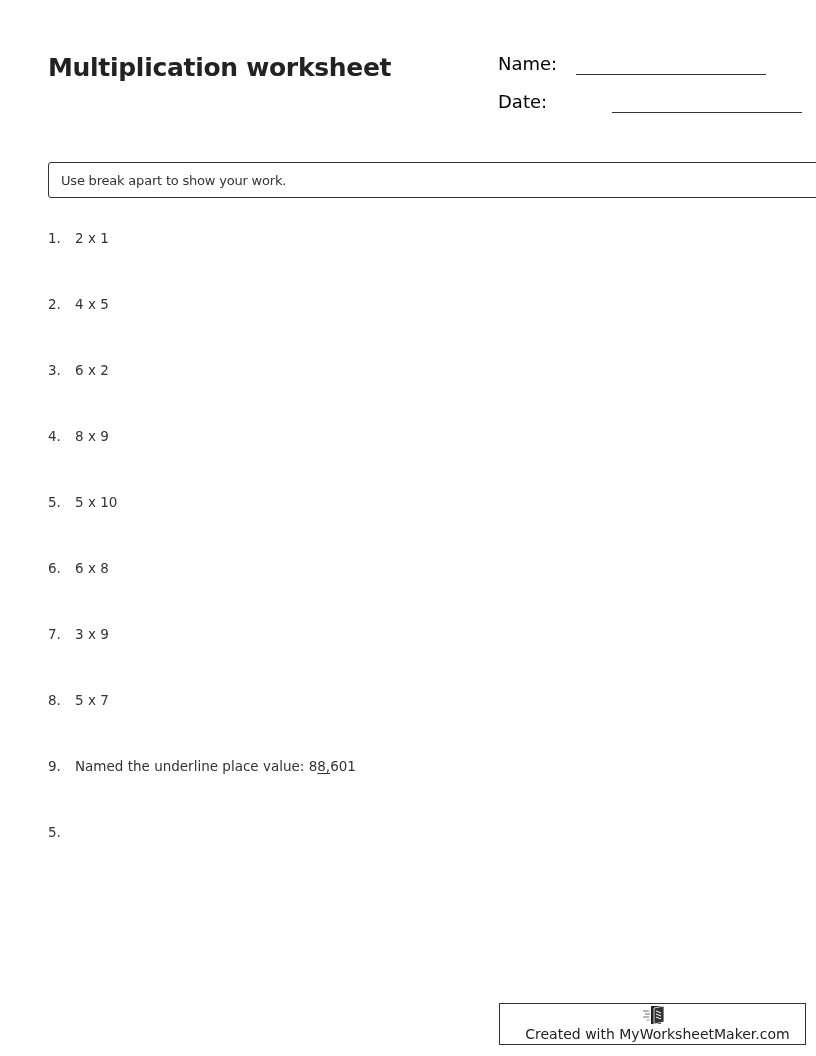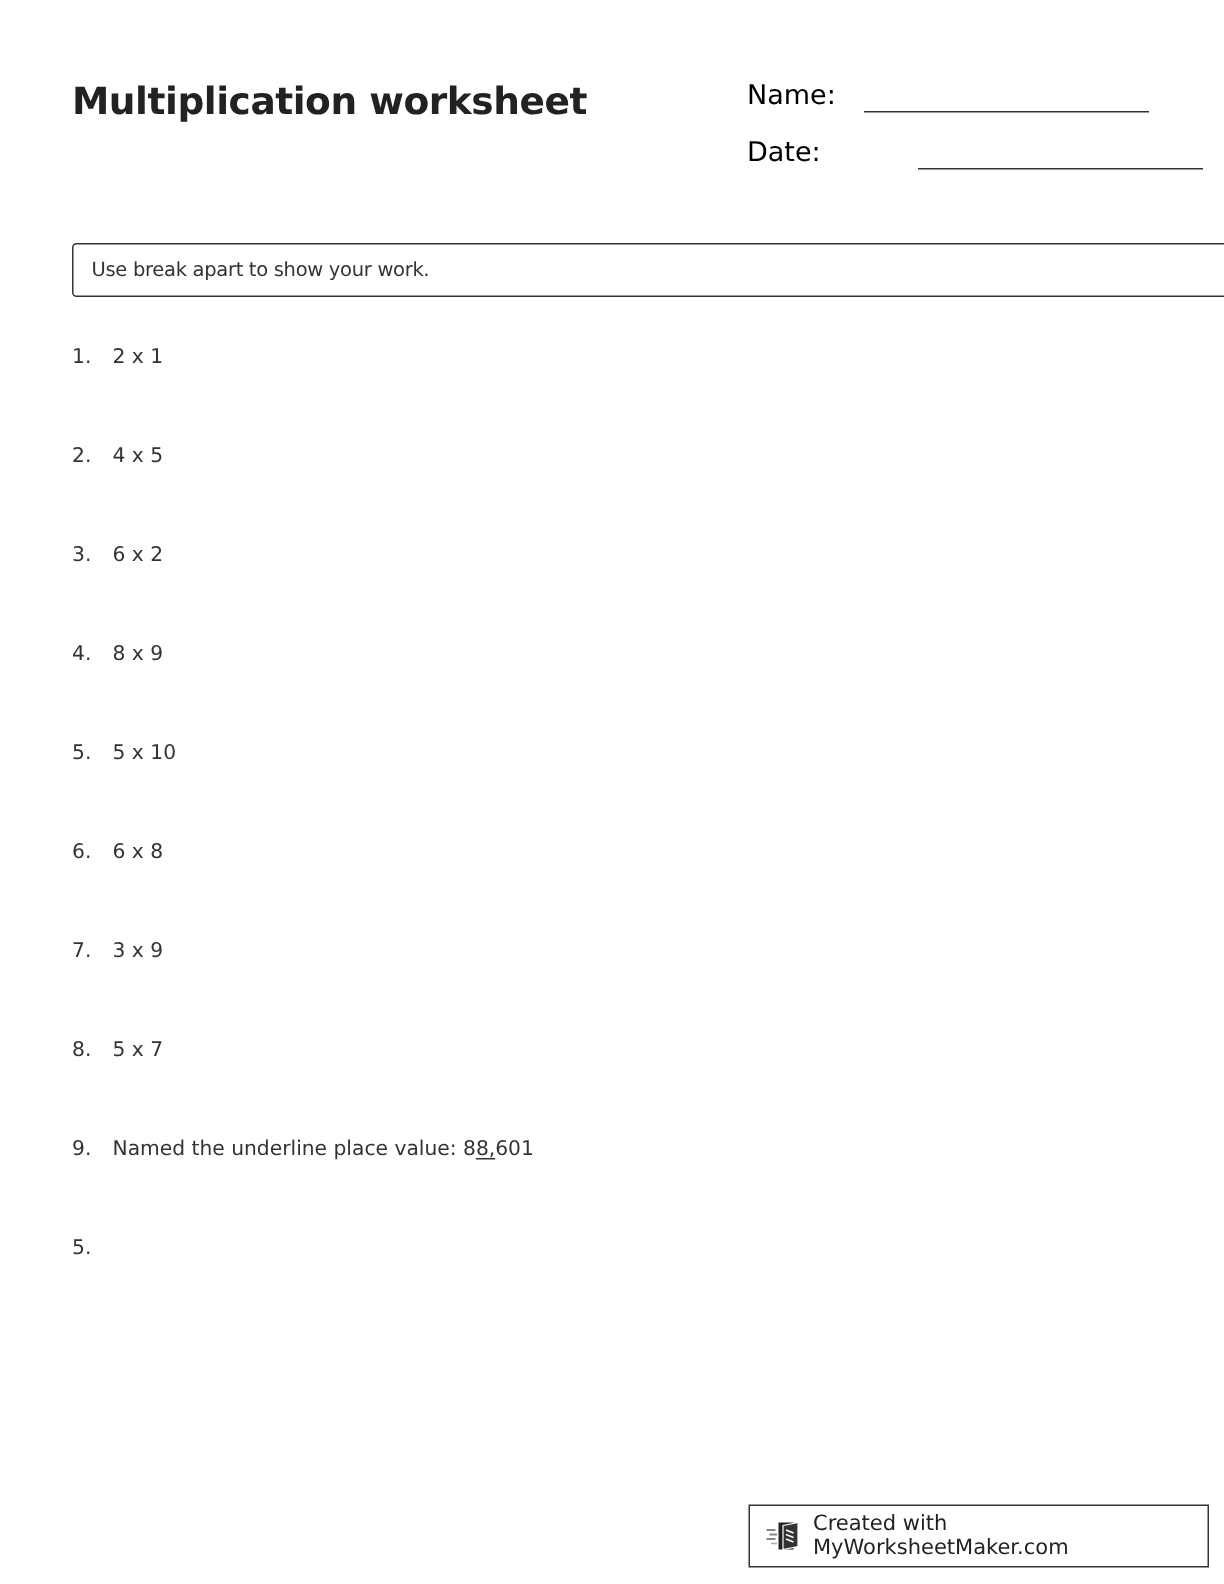--- a/index.html
+++ b/index.html
@@ -82,20 +82,21 @@
       top: 1003px;
       width: 307px;
       height: 42px;
       border: 1.5px solid #333;
       box-sizing: border-box;
       display: flex;
       align-items: center;
       padding-left: 10px;
       font-size: 14px;
       color: #222;
+      flex-direction: column;
     }
     .logo {
       width: 26px;
       height: 22px;
       margin-right: 6px;
       display: inline-block;
     }
   </style>
 </head>
 <body>

